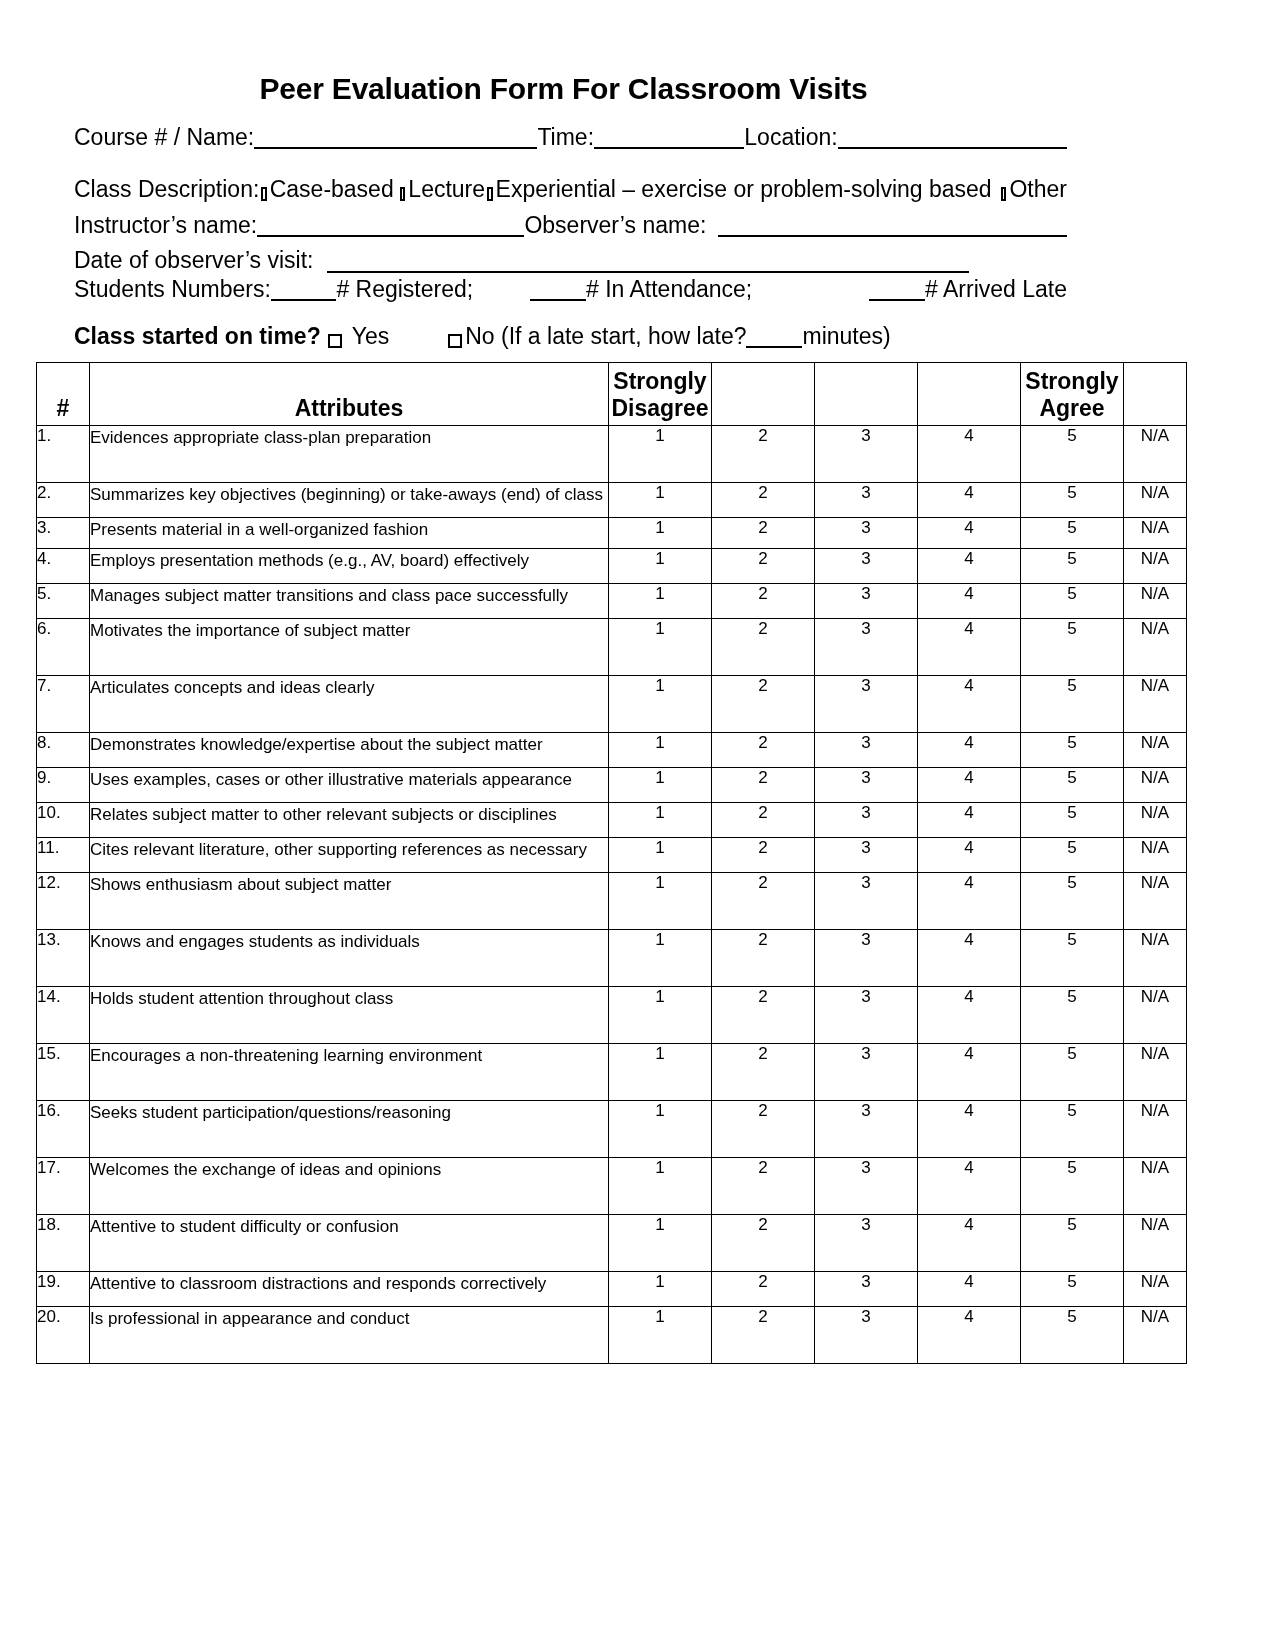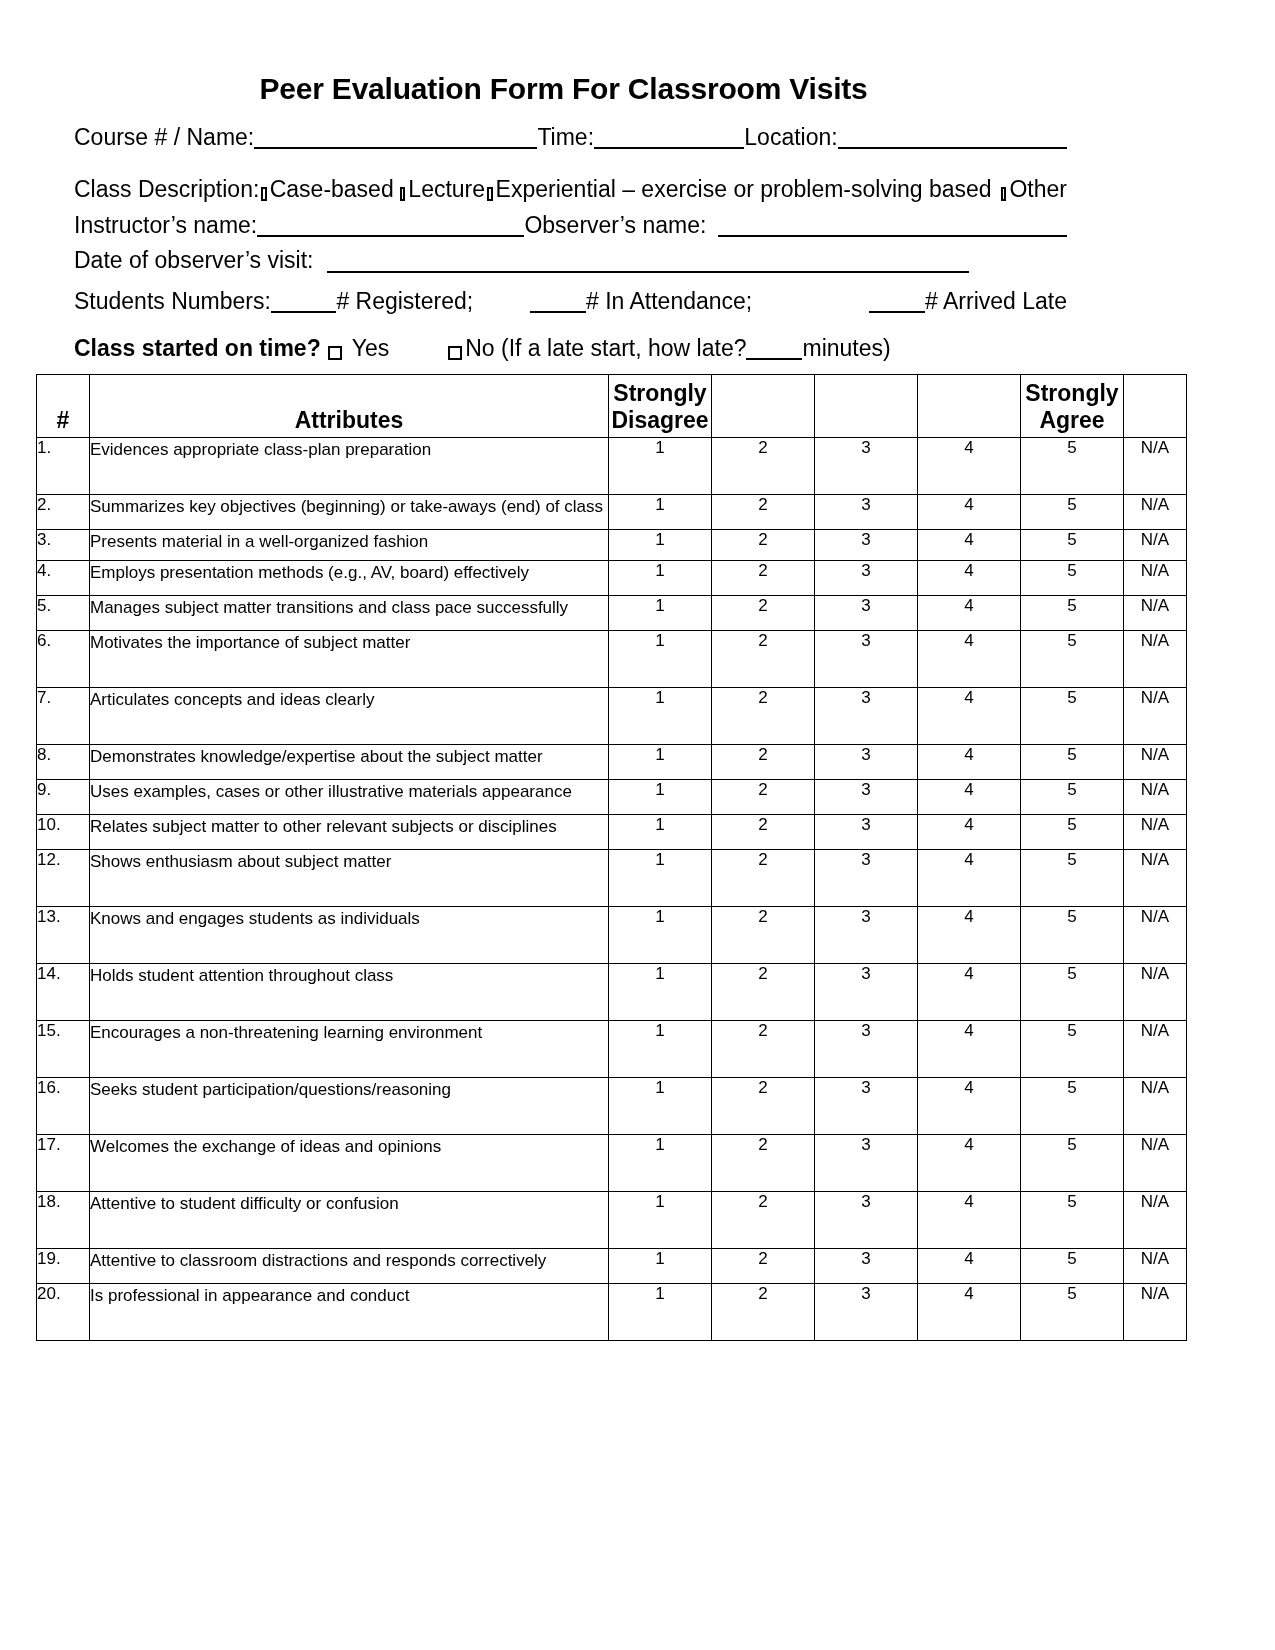--- a/index.html
+++ b/index.html
@@ -57,21 +57,21 @@
     border-bottom: 2.2px solid #000;
     height: 0.95em;
     vertical-align: bottom;
   }
   .gap { display: inline-block; }
 
   .row-course { margin-top: 18px; }
   .row-classdesc { margin-top: 29px; }
   .row-instructor { margin-top: 10px; }
   .row-date { margin-top: 10px; align-items: center; }
-  .row-students { margin-top: 16px; }
+  .row-students { margin-top: 4px; }
   .row-ontime { margin-top: 23px; font-weight: bold; }
 
   .cbx {
     display: inline-block;
     width: 14px;
     height: 14px;
     border: 2px solid #000;
     box-sizing: border-box;
     vertical-align: -1px;
     margin: 0 3px 0 0;
@@ -318,20 +318,30 @@
         <tr class="r-two">
           <td class="c-num">10.</td>
           <td class="c-attr">Relates subject matter to other relevant subjects or disciplines</td>
           <td class="c-scale">1</td>
           <td class="c-scale">2</td>
           <td class="c-scale">3</td>
           <td class="c-scale">4</td>
           <td class="c-scale">5</td>
           <td class="c-na">N/A</td>
         </tr>
+        <tr class="r-two">
+          <td class="c-num">11.</td>
+          <td class="c-attr">Cites relevant literature, other supporting references as necessary</td>
+          <td class="c-scale">1</td>
+          <td class="c-scale">2</td>
+          <td class="c-scale">3</td>
+          <td class="c-scale">4</td>
+          <td class="c-scale">5</td>
+          <td class="c-na">N/A</td>
+        </tr>
         <tr class="r-tall">
           <td class="c-num">12.</td>
           <td class="c-attr">Shows enthusiasm about subject matter</td>
           <td class="c-scale">1</td>
           <td class="c-scale">2</td>
           <td class="c-scale">3</td>
           <td class="c-scale">4</td>
           <td class="c-scale">5</td>
           <td class="c-na">N/A</td>
         </tr>

